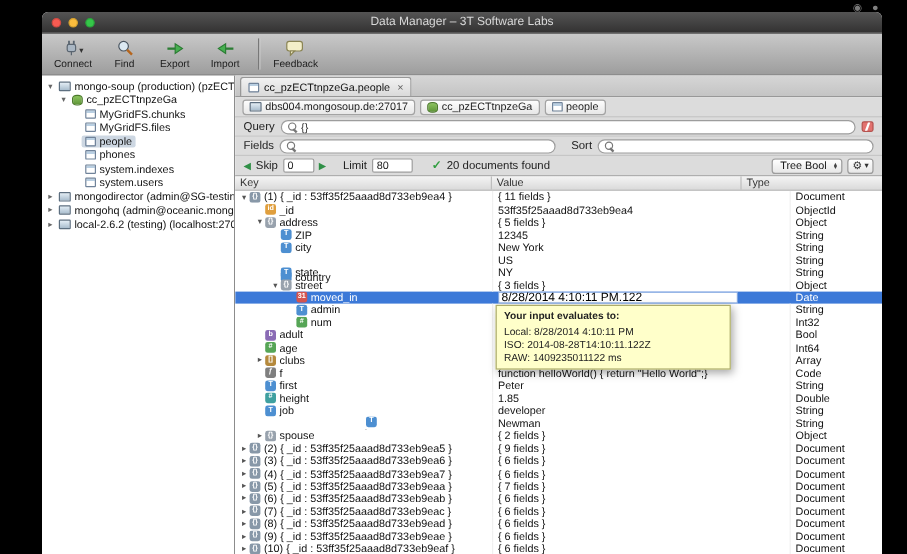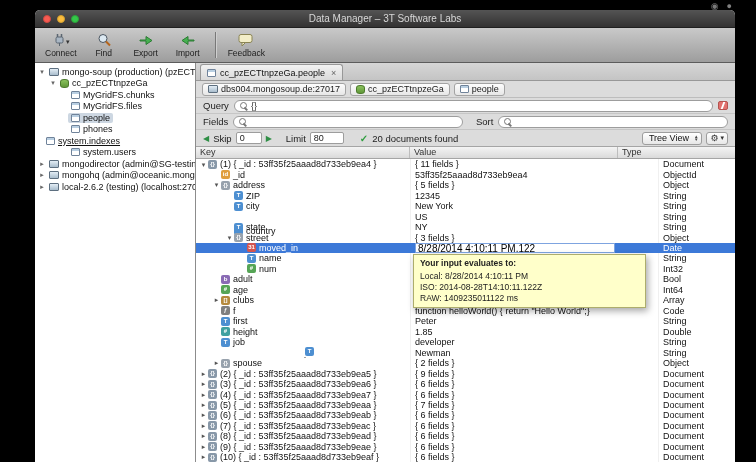--- a/index.html
+++ b/index.html
@@ -110,21 +110,21 @@
   .fi-doc { background:#8898a8; } .fi-id { background:#e09f3e; } .fi-str { background:#4d8fd1; }
   .fi-obj { background:#98a2ad; } .fi-date { background:#d4544f; } .fi-bool { background:#8a6bb5; }
   .fi-int { background:#56a556; } .fi-dbl { background:#3fa0a0; } .fi-arr { background:#b5893c; }
   .fi-code { background:#7f7f7f; }
   .trow.selected { background:#3c79d8; color:#fff; }
   .trow.selected .arr { color:#fff; }
   .trow.selected .tc-val, .trow.selected .tc-type { border-left-color:transparent; }
   .editor { background:#fff; color:#000; border:1px solid #7ea4e0; height:10px; line-height:9px; padding:0 2px; font-size:10px; width:calc(100% - 3px); }
 
   .tooltip {
-    position:absolute; left:217px; top:95px; width:233px; z-index:5;
+    position:absolute; left:217px; top:95px; width:196px; z-index:5;
     background:#ffffca; border:1px solid #adad6c; padding:3px 6px 4px;
     box-shadow:2px 3px 7px rgba(0,0,0,.35); font-size:8.5px; color:#222;
   }
   .tooltip .tt-title { font-weight:bold; margin-bottom:3px; }
   .tooltip .tt-line { margin-top:1px; }
 </style>
 </head>
 <body>
 
 <div class="menubar-icons"><span>◉</span><span>●</span></div>
@@ -228,21 +228,21 @@
             <span>people</span>
           </span>
         </div>
         <div class="snode" style="padding-left: 25px;">
           <span class="arr"></span>
           <span class="lbl">
             <span class="si si-coll"></span>
             <span>phones</span>
           </span>
         </div>
-        <div class="snode" style=" text-decoration: underline;">
+        <div class="snode" style="padding-left: 25px;">
           <span class="arr"></span>
           <span class="lbl">
             <span class="si si-coll"></span>
             <span>system.indexes</span>
           </span>
         </div>
         <div class="snode" style="padding-left: 25px;">
           <span class="arr"></span>
           <span class="lbl">
             <span class="si si-coll"></span>
@@ -325,21 +325,21 @@
         <span class="numfield nf-skip">0</span>
         <span class="navarr">▶</span>
         <span style="width:6px;"></span>
         <span>Limit</span>
         <span class="numfield nf-limit">80</span>
         <span style="width:8px;"></span>
         <span class="okcheck">✓</span>
         <span>20 documents found</span>
         <span class="spacer"></span>
         <div class="combo">
-          <span>Tree View</span>
+          <span>Tree Bool</span>
           <span class="combo-arrows">
             <span>▲</span>
               <span>▼</span>
           </span>
         </div>
         <div class="gearbtn">
           <span>⚙</span>
           <span class="dd-arrow">▾</span>
         </div>
       </div>
@@ -431,21 +431,21 @@
             </div>
             <div class="tc tc-val">
               <div class="editor">8/28/2014 4:10:11 PM.122</div>
             </div>
             <div class="tc tc-type">Date</div>
           </div>
           <div class="trow">
             <div class="tc tc-key" style="padding-left: 42px;">
               <span class="arr"></span>
               <span class="fi fi-str">T</span>
-              <span>name</span>
+              <span>admin</span>
             </div>
             <div class="tc tc-val">Main Street</div>
             <div class="tc tc-type">String</div>
           </div>
           <div class="trow">
             <div class="tc tc-key" style="padding-left: 42px;">
               <span class="arr"></span>
               <span class="fi fi-int">#</span>
               <span>num</span>
             </div>

